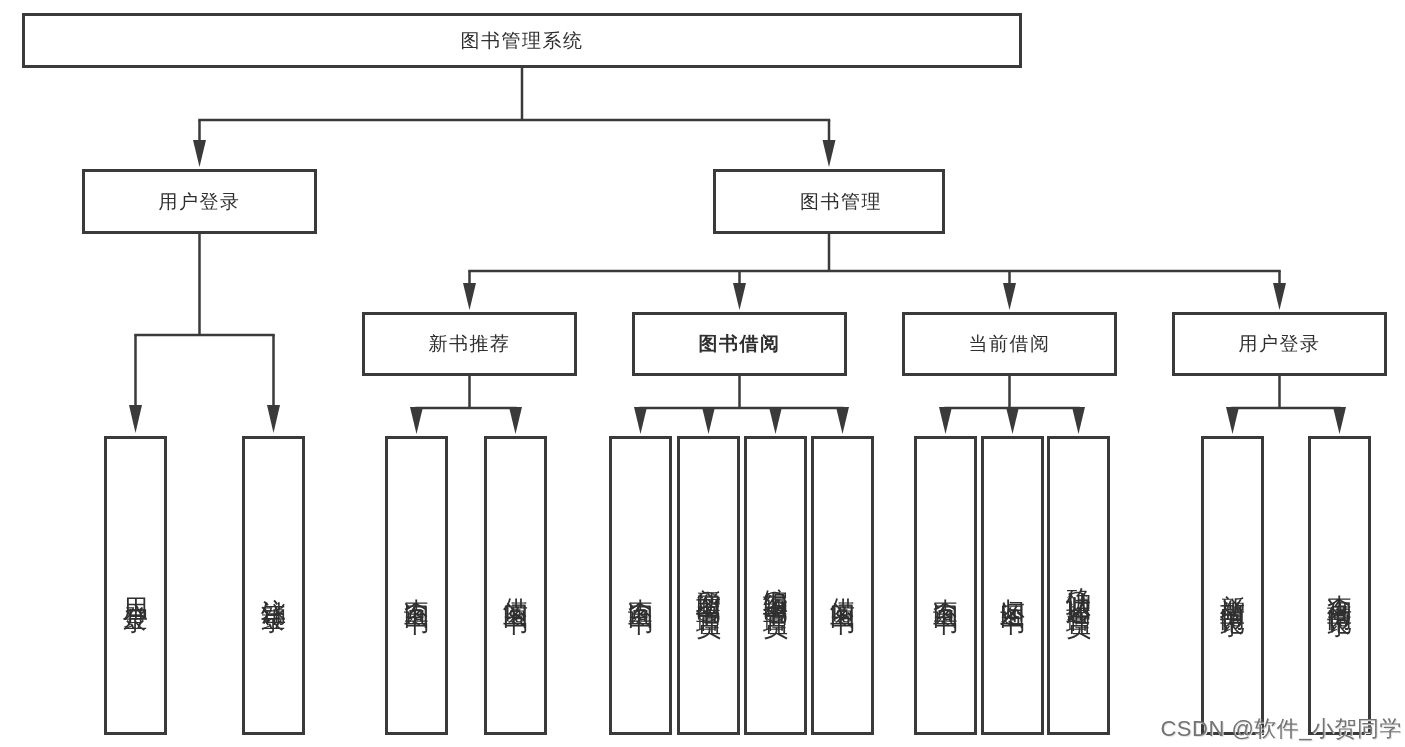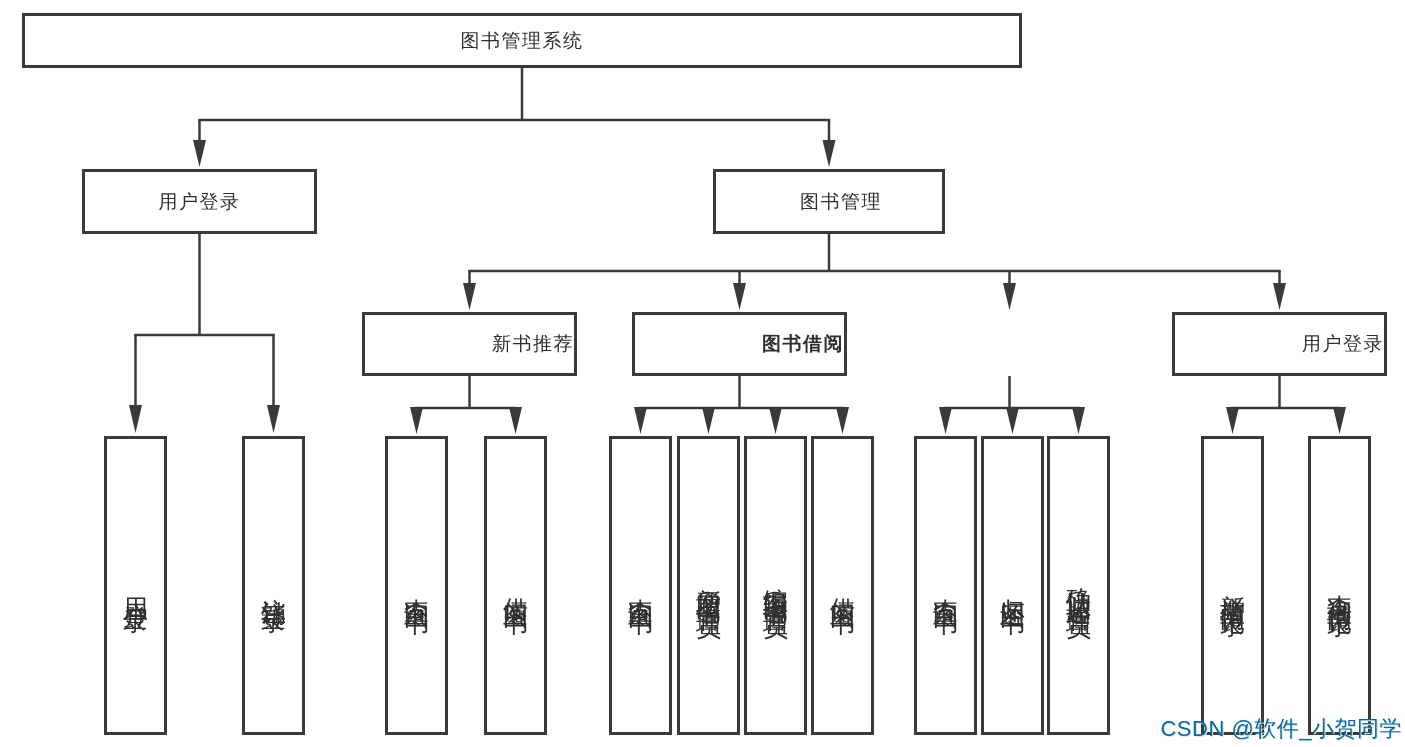--- a/index.html
+++ b/index.html
@@ -33,41 +33,41 @@
     justify-content: center;
     color: #2f2f2f;
   }
   .hlabel {
     font-size: 19px;
     letter-spacing: 1.5px;
     white-space: nowrap;
   }
   .root-box   { left: 22px;  top: 13px;  width: 1000px; height: 55px; }
   .lvl2       { top: 169px;  height: 65px; }
-  .lvl3       { top: 312px;  height: 64px; width: 215px; justify-content: flex-end; }
+  .lvl3       { top: 312px;  height: 64px; width: 215px; }
   .leaf {
     top: 436px;
     height: 299px;
     width: 63px;
   }
   .vtext {
     writing-mode: vertical-rl;
     text-orientation: mixed;
     font-size: 25px;
     letter-spacing: 4px;
     line-height: 1;
     white-space: nowrap;
     color: #2f2f2f;
   }
   .watermark {
     position: absolute;
     top: 714px;
     right: 3px;
     font-size: 22px;
-    color: #0369a1;
+    color: #737373;
     letter-spacing: 0.5px;
     white-space: nowrap;
     text-shadow: 1px 1px 0 #e4e4e4;
   }
   line { stroke: #3a3a3a; stroke-width: 2.5; }
   polygon { fill: #3a3a3a; }
 </style>
 </head>
 <body>
 
@@ -134,20 +134,23 @@
   <div class="box lvl2" style="left:713px; width:232px;padding-left:24px;">
     <span class="hlabel">图书管理</span>
   </div>
 
   <div class="box lvl3" style="left:362px;">
     <span class="hlabel">新书推荐</span>
   </div>
   <div class="box lvl3" style="left:632px;font-weight:bold;">
     <span class="hlabel">图书借阅</span>
   </div>
+  <div class="box lvl3" style="left:902px;">
+    <span class="hlabel">当前借阅</span>
+  </div>
   <div class="box lvl3" style="left:1172px;">
     <span class="hlabel">用户登录</span>
   </div>
 
   <div class="box leaf" style="left:104px;">
     <span class="vtext">用户登录</span>
   </div>
   <div class="box leaf" style="left:242px;">
     <span class="vtext">注销登录</span>
   </div>

